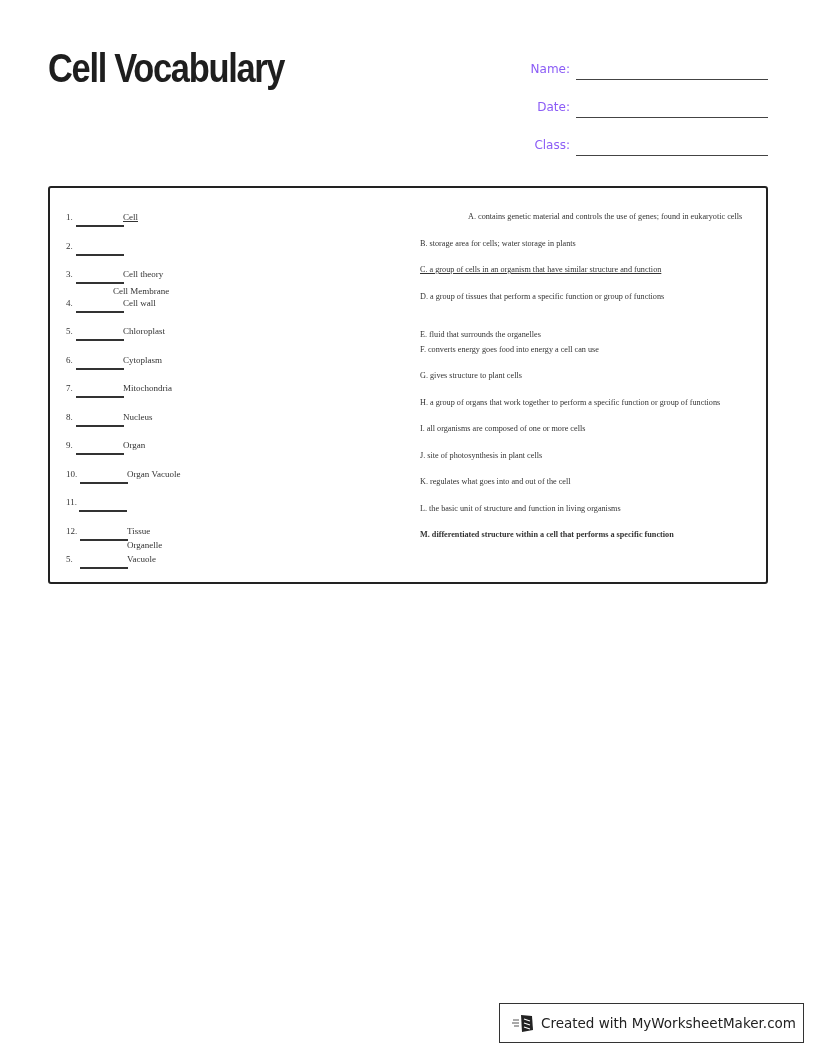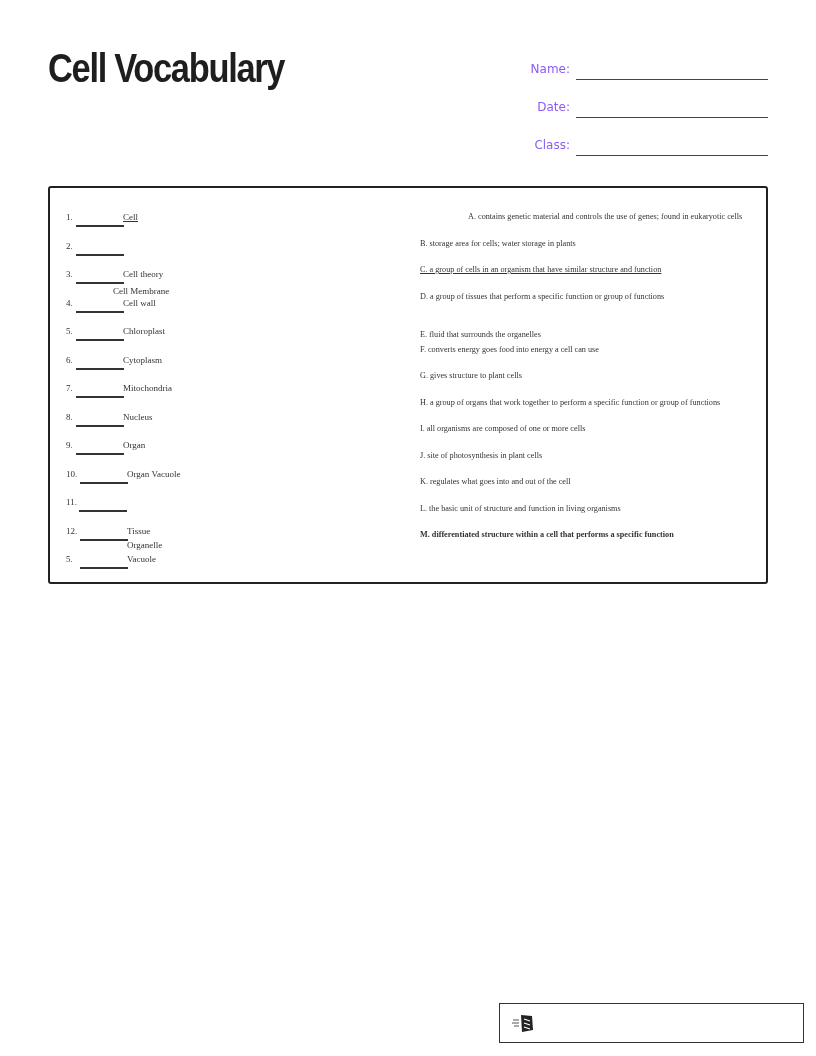--- a/index.html
+++ b/index.html
@@ -128,13 +128,14 @@
 </div>
 
 <div class="footer">
   <svg class="footer-icon" viewBox="0 0 24 20">
     <line x1="1" y1="7" x2="7" y2="7" stroke="#555" stroke-width="1"></line>
     <line x1="0" y1="10" x2="7" y2="10" stroke="#555" stroke-width="1"></line>
     <line x1="2" y1="13" x2="7" y2="13" stroke="#555" stroke-width="1"></line>
     <path d="M9 2 L20 3 L21 17 L10 19 Z" fill="#222"></path>
     <path d="M12 6 L18 8 M12 10 L18 12 M12 14 L18 16" stroke="#fff" stroke-width="1.2"></path>
   </svg>
+  <span class="footer-text">Created with MyWorksheetMaker.com</span>
 </div>
 
 </body></html>

